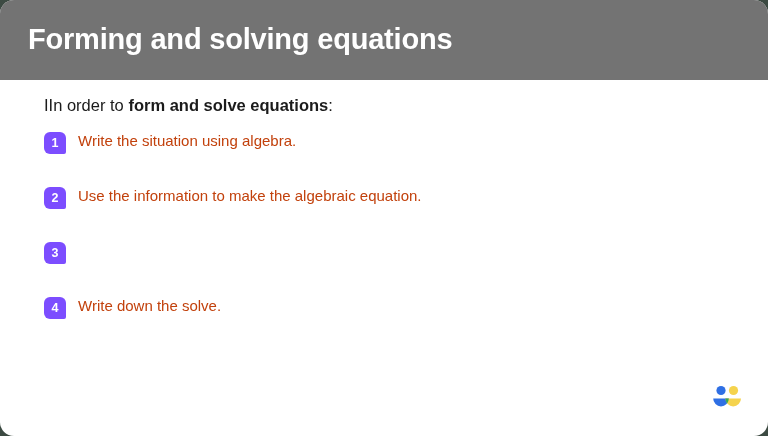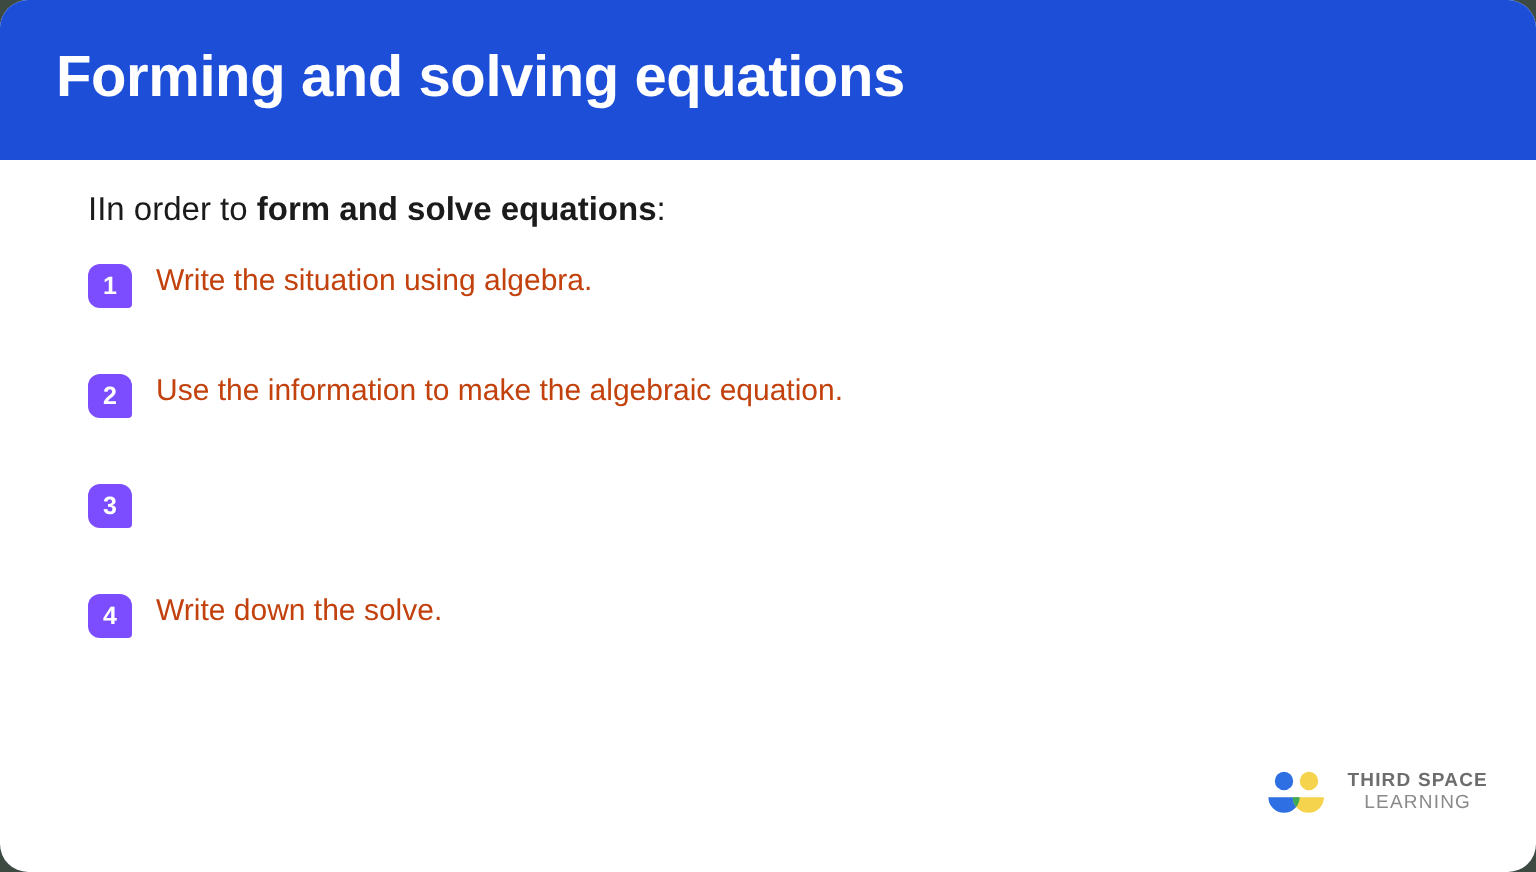--- a/index.html
+++ b/index.html
@@ -19,21 +19,21 @@
     width: 768px;
     height: 436px;
     box-sizing: border-box;
     background: #ffffff;
     border-radius: 14px;
     overflow: hidden;
   }
 
   .header {
     height: 80px;
-    background: #1d4ed8;
+    background: #737373;
     display: flex;
     align-items: center;
     padding: 0 28px;
     box-sizing: border-box;
   }
 
   .header-title {
     color: #ffffff;
     font-size: 29px;
     font-weight: bold;
@@ -163,19 +163,15 @@
   </div>
 
   <div class="logo">
     <svg class="logo-mark" viewBox="0 0 34 26">
       <circle cx="11" cy="6.5" r="4.6" fill="#2f6fe4"></circle>
       <circle cx="23.5" cy="6.5" r="4.6" fill="#f5d34d"></circle>
       <path d="M3.2 14.6 h15.6 a7.8 7.8 0 0 1 -15.6 0 z" fill="#2f6fe4"></path>
       <path d="M15.4 14.6 h15.6 a7.8 7.8 0 0 1 -15.6 0 z" fill="#f5d34d"></path>
       <path d="M15.4 14.6 h3.4 a7.8 7.8 0 0 1 -1.7 4.85 a7.8 7.8 0 0 1 -1.7 -4.85 z" fill="#3aa856"></path>
     </svg>
-    <div class="logo-text">
-      <span class="logo-line1">THIRD SPACE</span>
-      <span class="logo-line2">LEARNING</span>
-    </div>
   </div>
 
 </div>
 
 </body></html>

